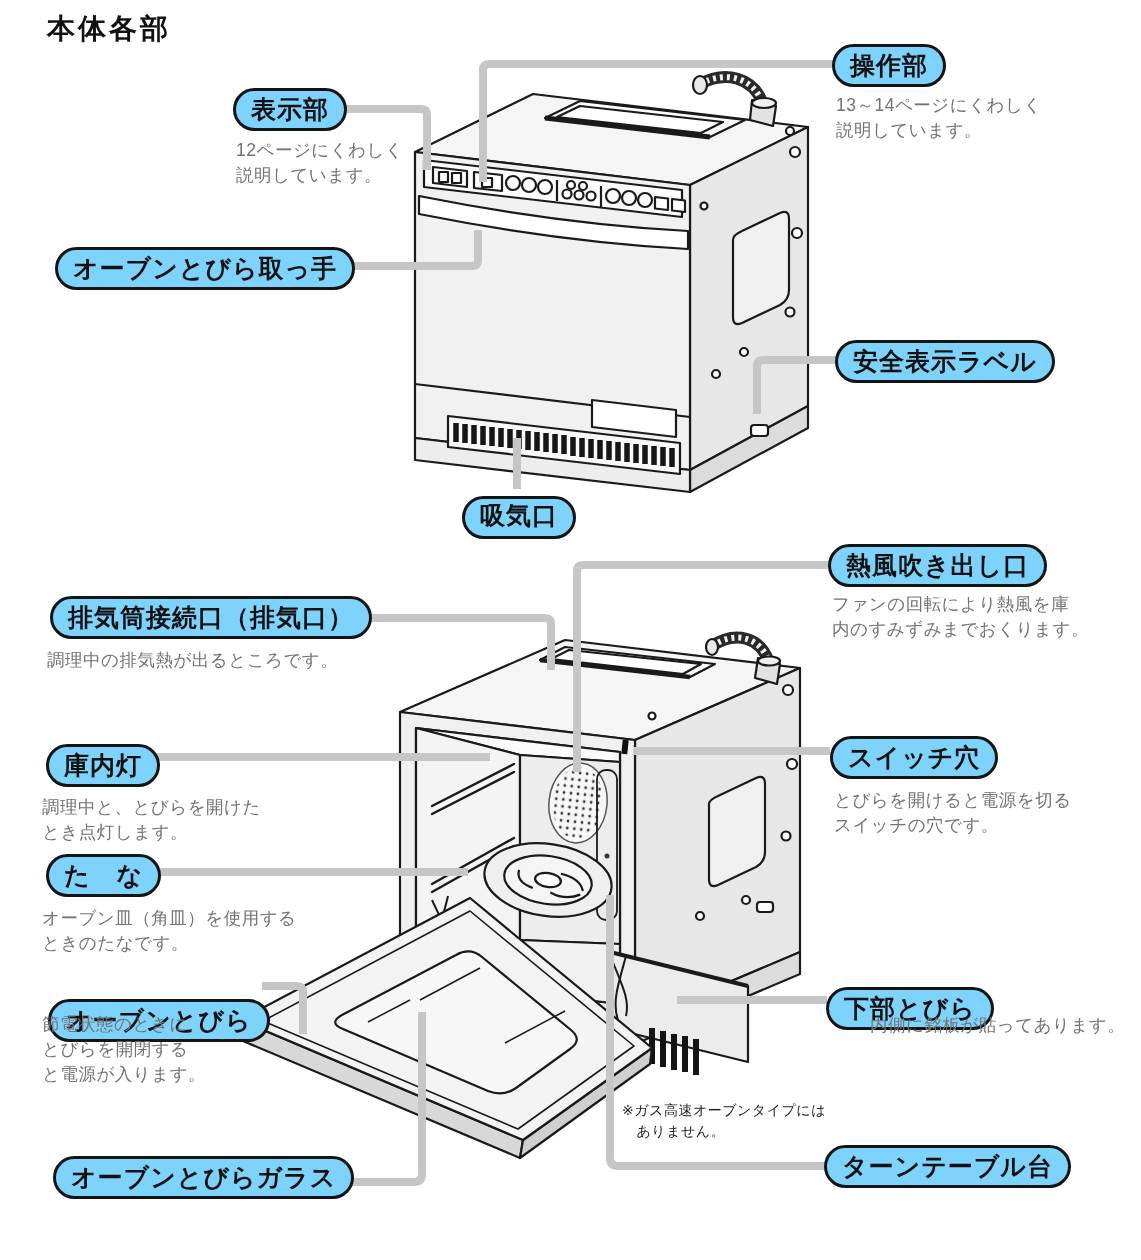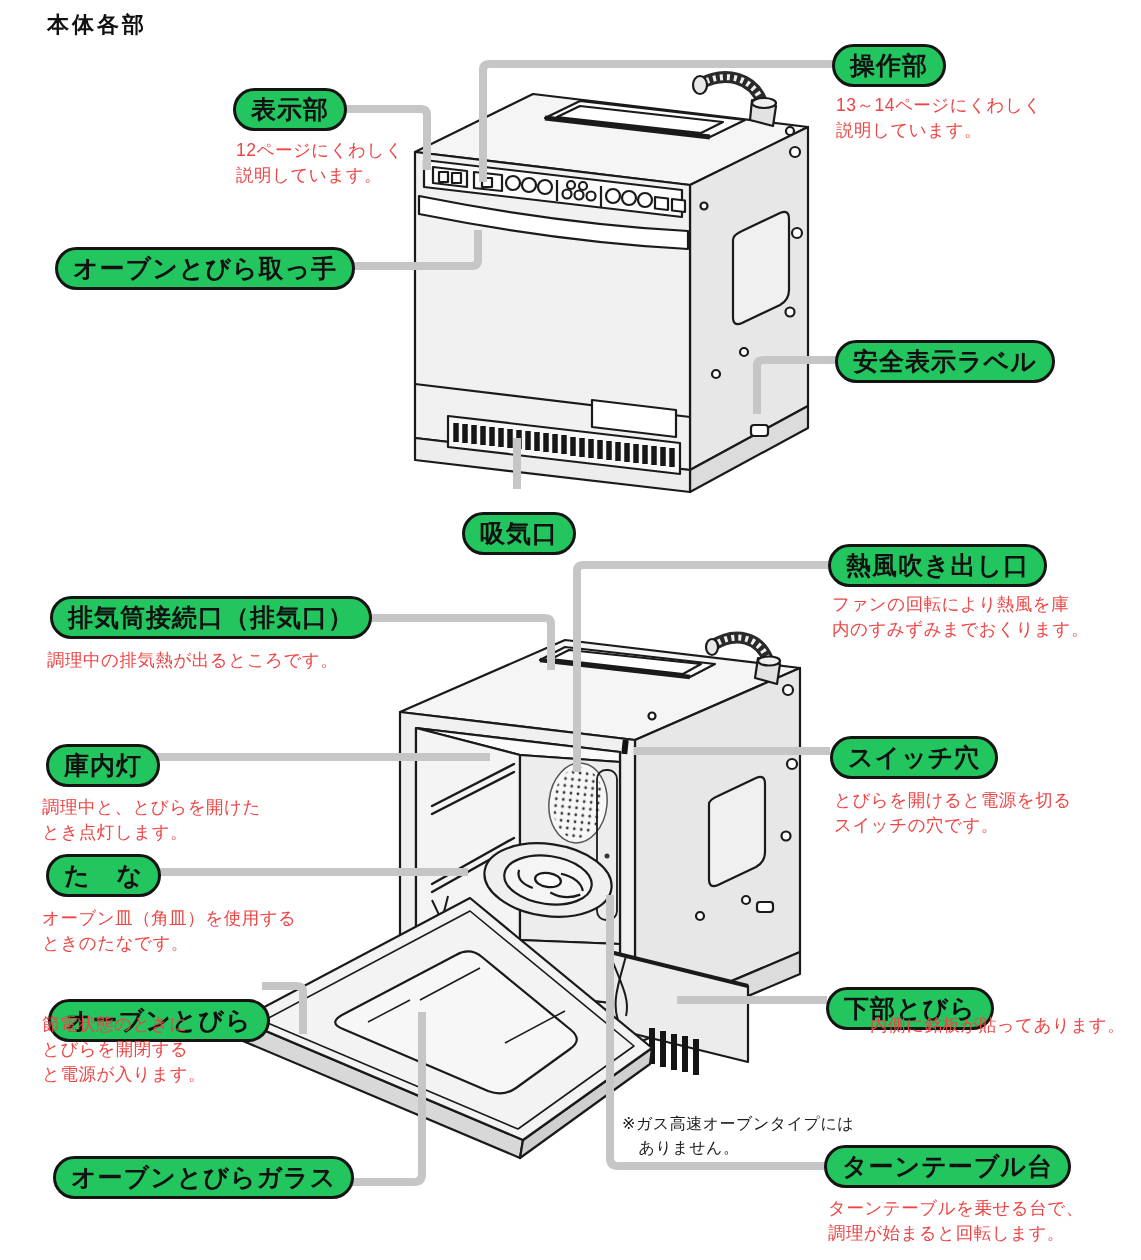--- a/index.html
+++ b/index.html
@@ -1,26 +1,26 @@
 <!DOCTYPE html>
 <html><head>
 <meta charset="utf-8">
 <style>
   html,body{margin:0;padding:0;background:#fff;}
   #page{position:relative;width:1141px;height:1260px;background:#ffffff;overflow:hidden;
         font-family:"Liberation Sans","DejaVu Sans",sans-serif;color:#111;}
   #art{position:absolute;left:0;top:0;z-index:1;pointer-events:none;}
-  .title{position:absolute;left:47px;top:10px;font-size:22px;font-weight:bold;letter-spacing:3px;z-index:3;}
+  .title{position:absolute;left:47px;top:10px;font-size:28px;font-weight:bold;letter-spacing:3px;z-index:3;}
   .callout{position:absolute;z-index:3;display:inline-block;border:3px solid #141414;border-radius:26px;
-           background:#22c55e;padding:3px 15px;font-size:25px;font-weight:bold;letter-spacing:1px;
+           background:#7dd3fc;padding:3px 15px;font-size:25px;font-weight:bold;letter-spacing:1px;
            white-space:nowrap;line-height:1.25;color:#111;}
-  .desc{position:absolute;z-index:3;font-size:17.5px;font-weight:500;color:#ef4444;
+  .desc{position:absolute;z-index:3;font-size:17.5px;font-weight:500;color:#737373;
         white-space:pre-line;line-height:1.42;letter-spacing:0.5px;}
-  .note{position:absolute;z-index:3;font-size:16px;font-weight:500;color:#1c1c1c;
-        white-space:pre-line;line-height:1.5;letter-spacing:0.5px;margin-top:12px;}
+  .note{position:absolute;z-index:3;font-size:14px;font-weight:500;color:#1c1c1c;
+        white-space:pre-line;line-height:1.5;letter-spacing:0.5px;}
 </style>
 </head>
 <body>
 
 <div id="page">
 
   <div class="title">本体各部</div>
 
   <svg id="art" width="1141" height="1260" viewBox="0 0 1141 1260">
     <defs>
@@ -195,21 +195,21 @@
 説明しています。</div>
 
   <div class="callout" style="left:832px;top:44px;">操作部</div>
   <div class="desc" style="left:836px;top:93px;">13～14ページにくわしく
 説明しています。</div>
 
   <div class="callout" style="left:55px;top:247px;">オーブンとびら取っ手</div>
 
   <div class="callout" style="left:835px;top:340px;">安全表示ラベル</div>
 
-  <div class="callout" style="left:462px;top:512px;">吸気口</div>
+  <div class="callout" style="left:462px;top:496px;font-family:Liberation Mono, monospace;">吸気口</div>
 
   <div class="callout" style="left:828px;top:544px;">熱風吹き出し口</div>
   <div class="desc" style="left:832px;top:592px;">ファンの回転により熱風を庫
 内のすみずみまでおくります。</div>
 
   <div class="callout" style="left:50px;top:596px;">排気筒接続口（排気口）</div>
   <div class="desc" style="left:47px;top:648px;">調理中の排気熱が出るところです。</div>
 
   <div class="callout" style="left:46px;top:744px;">庫内灯</div>
   <div class="desc" style="left:42px;top:795px;">調理中と、とびらを開けた
@@ -228,18 +228,16 @@
 とびらを開閉する
 と電源が入ります。</div>
 
   <div class="callout" style="left:826px;top:976px;margin-top:11px;">下部とびら</div>
   <div class="desc" style="left:830px;top:1013px;margin-left:40px;">内側に銘板が貼ってあります。</div>
 
   <div class="note" style="left:622px;top:1100px;">※ガス高速オーブンタイプには
 　ありません。</div>
 
   <div class="callout" style="left:824px;top:1145px;text-align:center;">ターンテーブル台</div>
-  <div class="desc" style="left:828px;top:1196px;">ターンテーブルを乗せる台で、
-調理が始まると回転します。</div>
 
   <div class="callout" style="left:53px;top:1156px;">オーブンとびらガラス</div>
 
 </div>
 
 </body></html>

